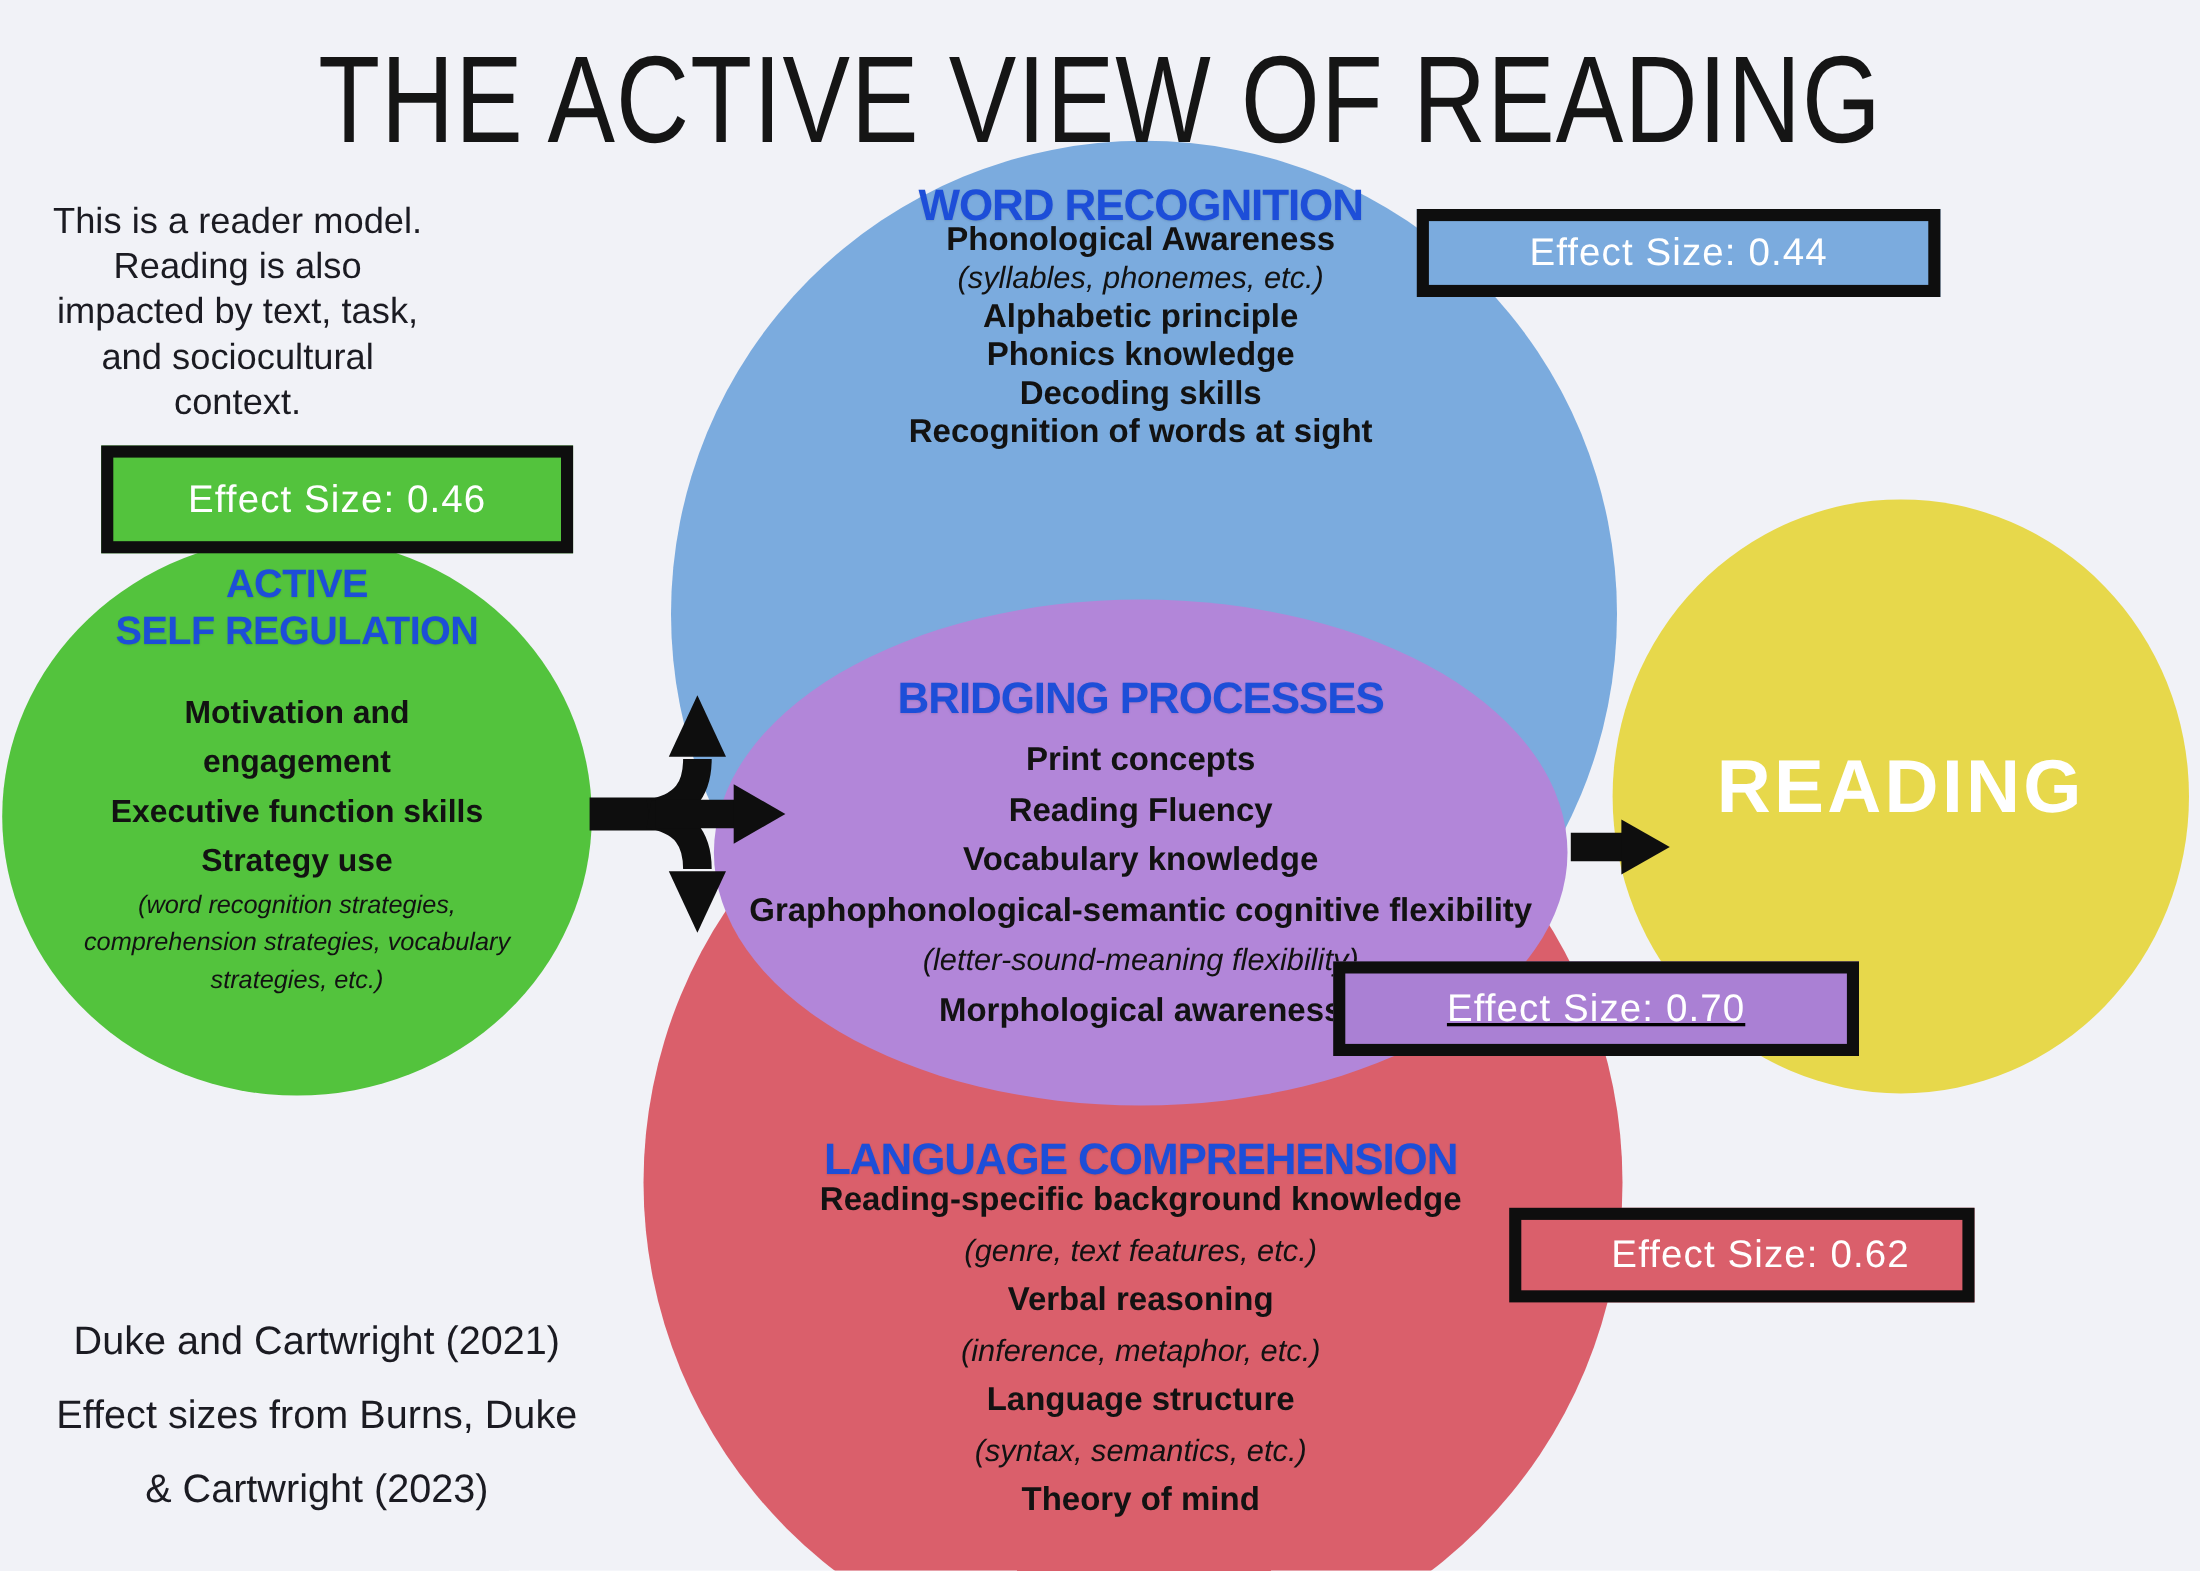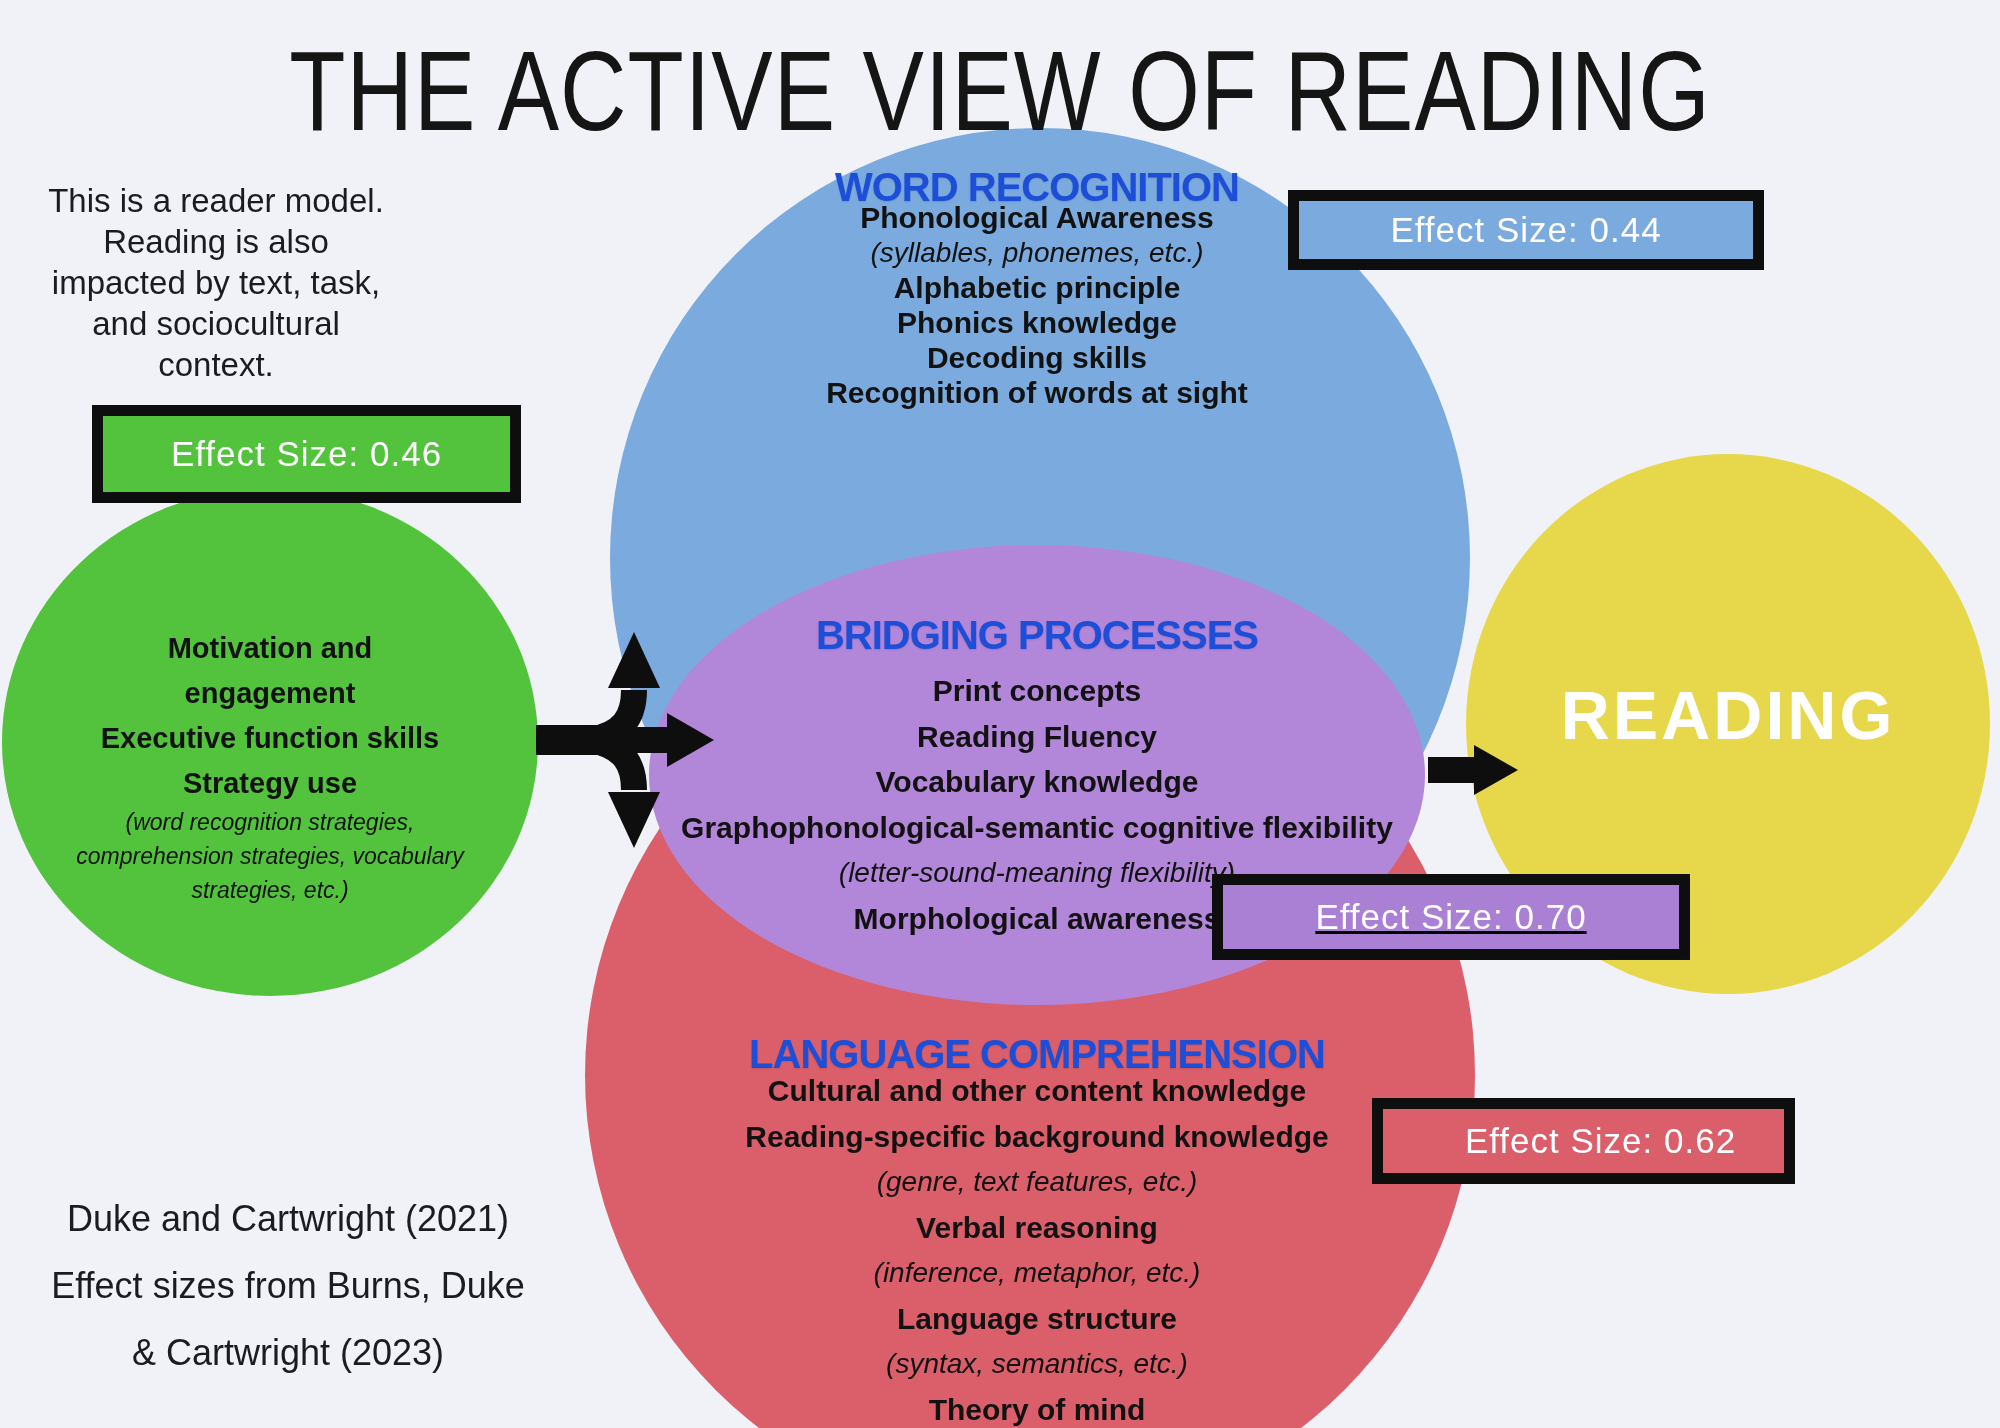--- a/index.html
+++ b/index.html
@@ -74,20 +74,24 @@
     <div>and sociocultural</div>
     <div>context.</div>
   </div>
 
   <div class="abs citation ctr">
     <div>Duke and Cartwright (2021)</div>
     <div>Effect sizes from Burns, Duke</div>
     <div>&amp; Cartwright (2023)</div>
   </div>
 
+  <div class="abs ctr circle-heading green-heading">
+    <div>ACTIVE</div>
+    <div>SELF REGULATION</div>
+  </div>
   <div class="abs ctr lines green-items">
     <div class="line-bold">Motivation and</div>
     <div class="line-bold">engagement</div>
     <div class="line-bold">Executive function skills</div>
     <div class="line-bold">Strategy use</div>
   </div>
   <div class="abs ctr lines green-subs">
     <div class="line-italic">(word recognition strategies,</div>
     <div class="line-italic">comprehension strategies, vocabulary</div>
     <div class="line-italic">strategies, etc.)</div>
@@ -108,21 +112,20 @@
     <div class="line-bold">Print concepts</div>
     <div class="line-bold">Reading Fluency</div>
     <div class="line-bold">Vocabulary knowledge</div>
     <div class="line-bold">Graphophonological-semantic cognitive flexibility</div>
     <div class="line-italic">(letter-sound-meaning flexibility)</div>
     <div class="line-bold">Morphological awareness</div>
   </div>
 
   <div class="abs ctr circle-heading h40 red-heading">LANGUAGE COMPREHENSION</div>
   <div class="abs ctr lines red-items">
-    <div class="line-bold">Cultural and other content knowledge</div>
     <div class="line-bold">Reading-specific background knowledge</div>
     <div class="line-italic">(genre, text features, etc.)</div>
     <div class="line-bold">Verbal reasoning</div>
     <div class="line-italic">(inference, metaphor, etc.)</div>
     <div class="line-bold">Language structure</div>
     <div class="line-italic">(syntax, semantics, etc.)</div>
     <div class="line-bold">Theory of mind</div>
   </div>
 
   <div class="abs reading-label">READING</div>

